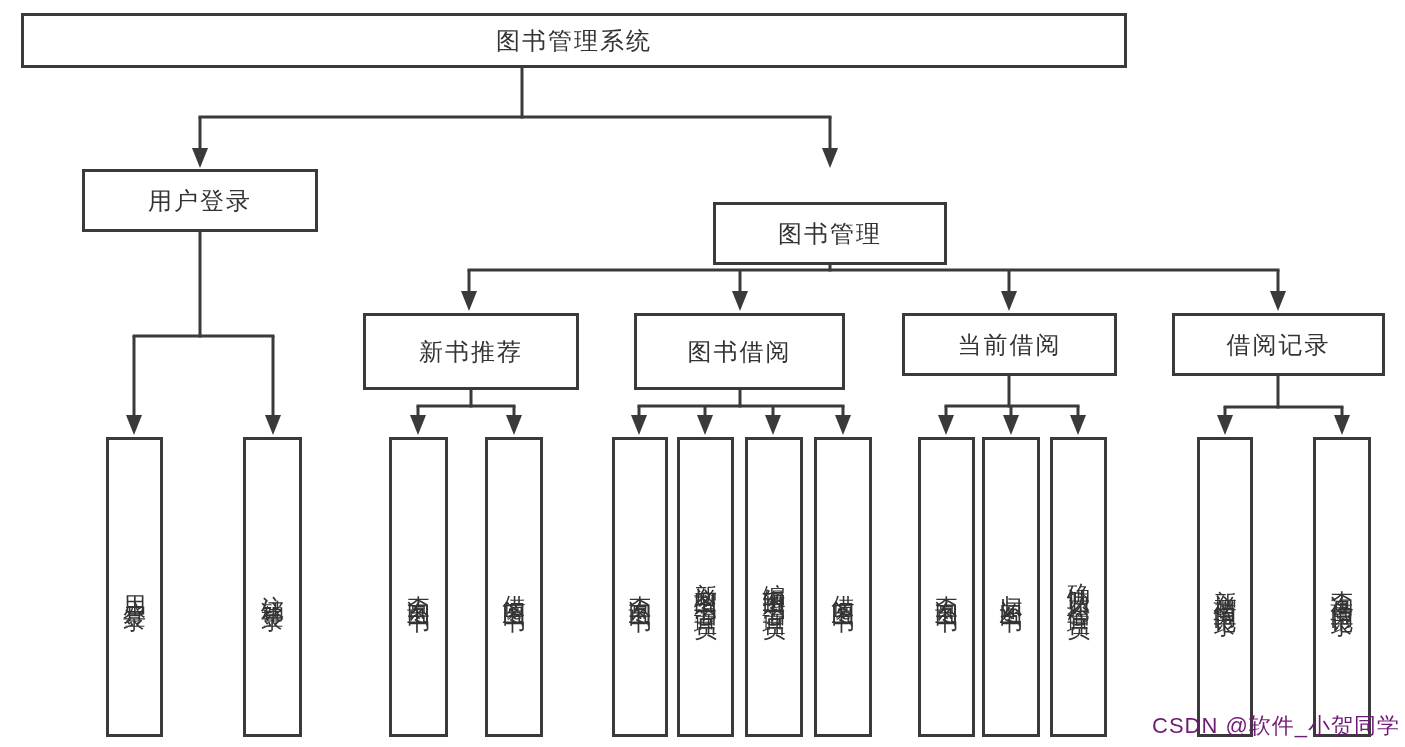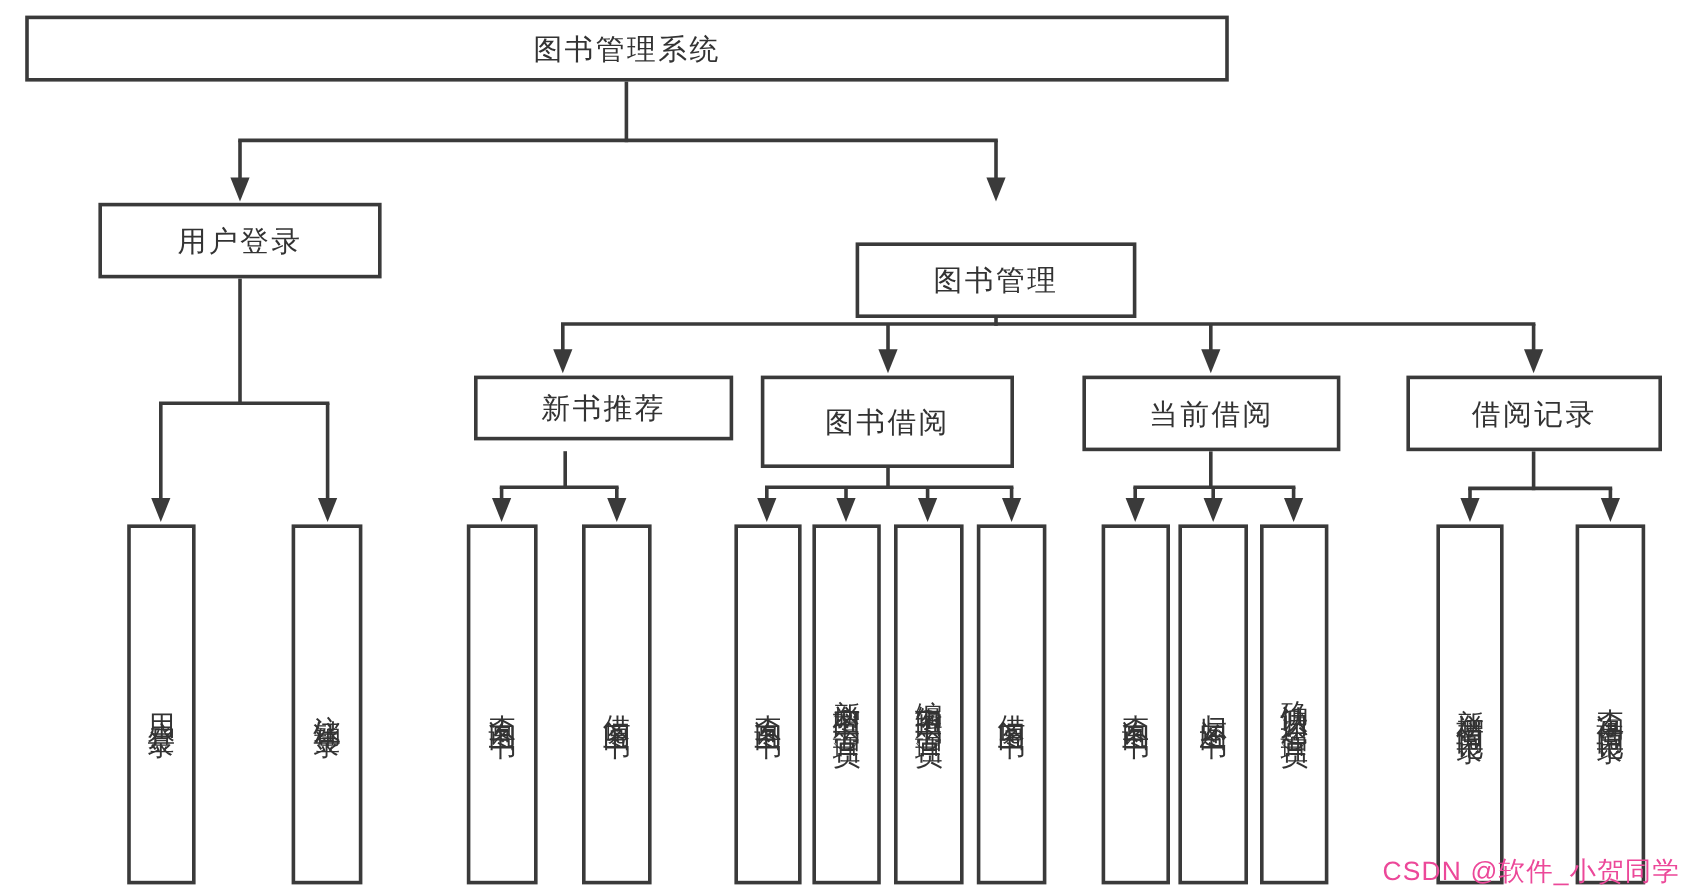--- a/index.html
+++ b/index.html
@@ -35,21 +35,21 @@
     text-orientation:mixed;
     font-size:23px;
     letter-spacing:5px;
     line-height:1;
     white-space:nowrap;
   }
   .watermark {
     position:absolute;
     left:1152px; top:711px;
     font-size:22px;
-    color:#ec4899;
+    color:#701a75;
     letter-spacing:1px;
     z-index:3;
     white-space:nowrap;
   }
 </style>
 </head>
 <body>
 
 <div class="stage">
 
@@ -119,32 +119,32 @@
 
       <polygon points="938,415 954,415 946,435"></polygon>
       <polygon points="1003,415 1019,415 1011,435"></polygon>
       <polygon points="1070,415 1086,415 1078,435"></polygon>
 
       <polygon points="1217,415 1233,415 1225,435"></polygon>
       <polygon points="1334,415 1350,415 1342,435"></polygon>
     </g>
   </svg>
 
-  <div class="hbox" style="left:21px; top:13px; width:1003px; height:55px;">
+  <div class="hbox" style="left:21px; top:13px; width:1106px; height:55px;">
     <span>图书管理系统</span>
   </div>
 
   <div class="hbox" style="left:82px; top:169px; width:236px; height:63px;">
     <span>用户登录</span>
   </div>
   <div class="hbox" style="left:713px; top:170px; width:234px; height:63px;margin-top:32px;">
     <span>图书管理</span>
   </div>
 
-  <div class="hbox" style="left:363px; top:313px; width:216px; height:54px;margin-left:32px;">
+  <div class="hbox" style="left:363px; top:313px; width:216px; height:77px;">
     <span>新书推荐</span>
   </div>
   <div class="hbox" style="left:634px; top:313px; width:211px; height:77px;">
     <span>图书借阅</span>
   </div>
   <div class="hbox" style="left:902px; top:313px; width:215px; height:63px;">
     <span>当前借阅</span>
   </div>
   <div class="hbox" style="left:1172px; top:313px; width:213px; height:63px;">
     <span>借阅记录</span>

